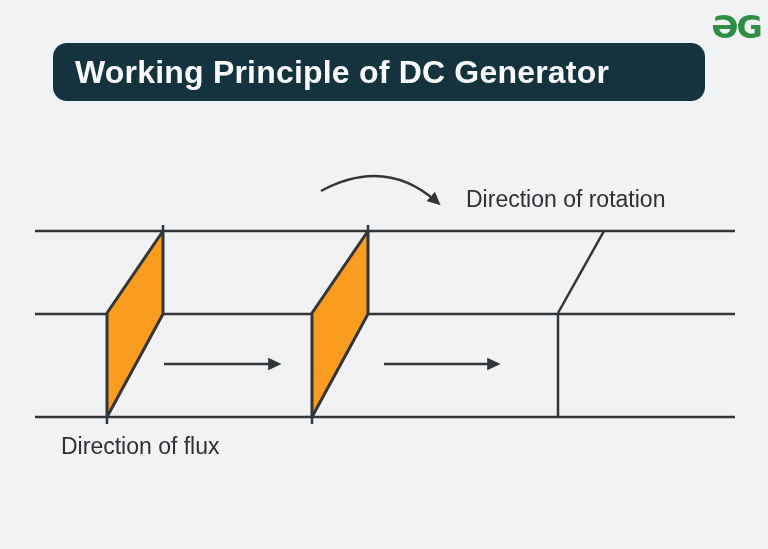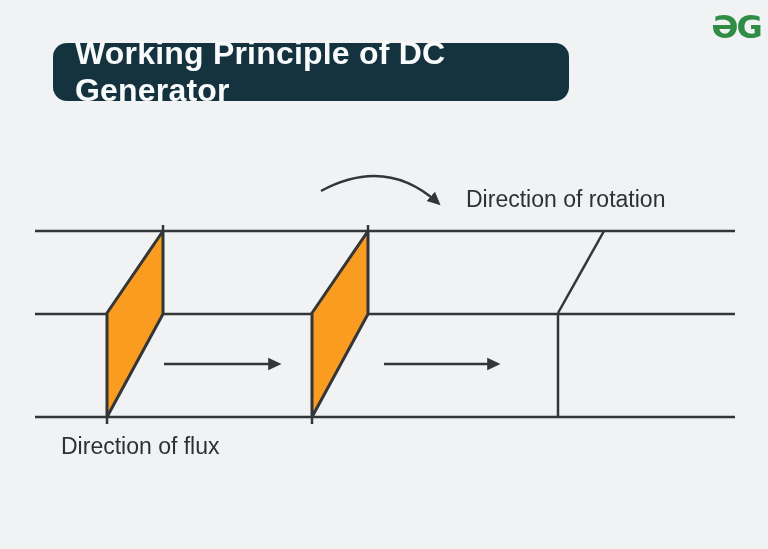--- a/index.html
+++ b/index.html
@@ -27,21 +27,21 @@
     line-height: 34px;
     letter-spacing: -2px;
     color: var(--logo-color, #2f8d46);
     text-align: center;
     user-select: none;
   }
   .banner {
     position: absolute;
     left: 53px;
     top: 43px;
-    width: 516px;
+    width: 652px;
     height: 58px;
     background: var(--banner, #14333f);
     border-radius: 14px;
     display: flex;
     align-items: center;
   }
   .banner h1 {
     margin: 0 0 0 22px;
     font-size: 32px;
     font-weight: bold;

